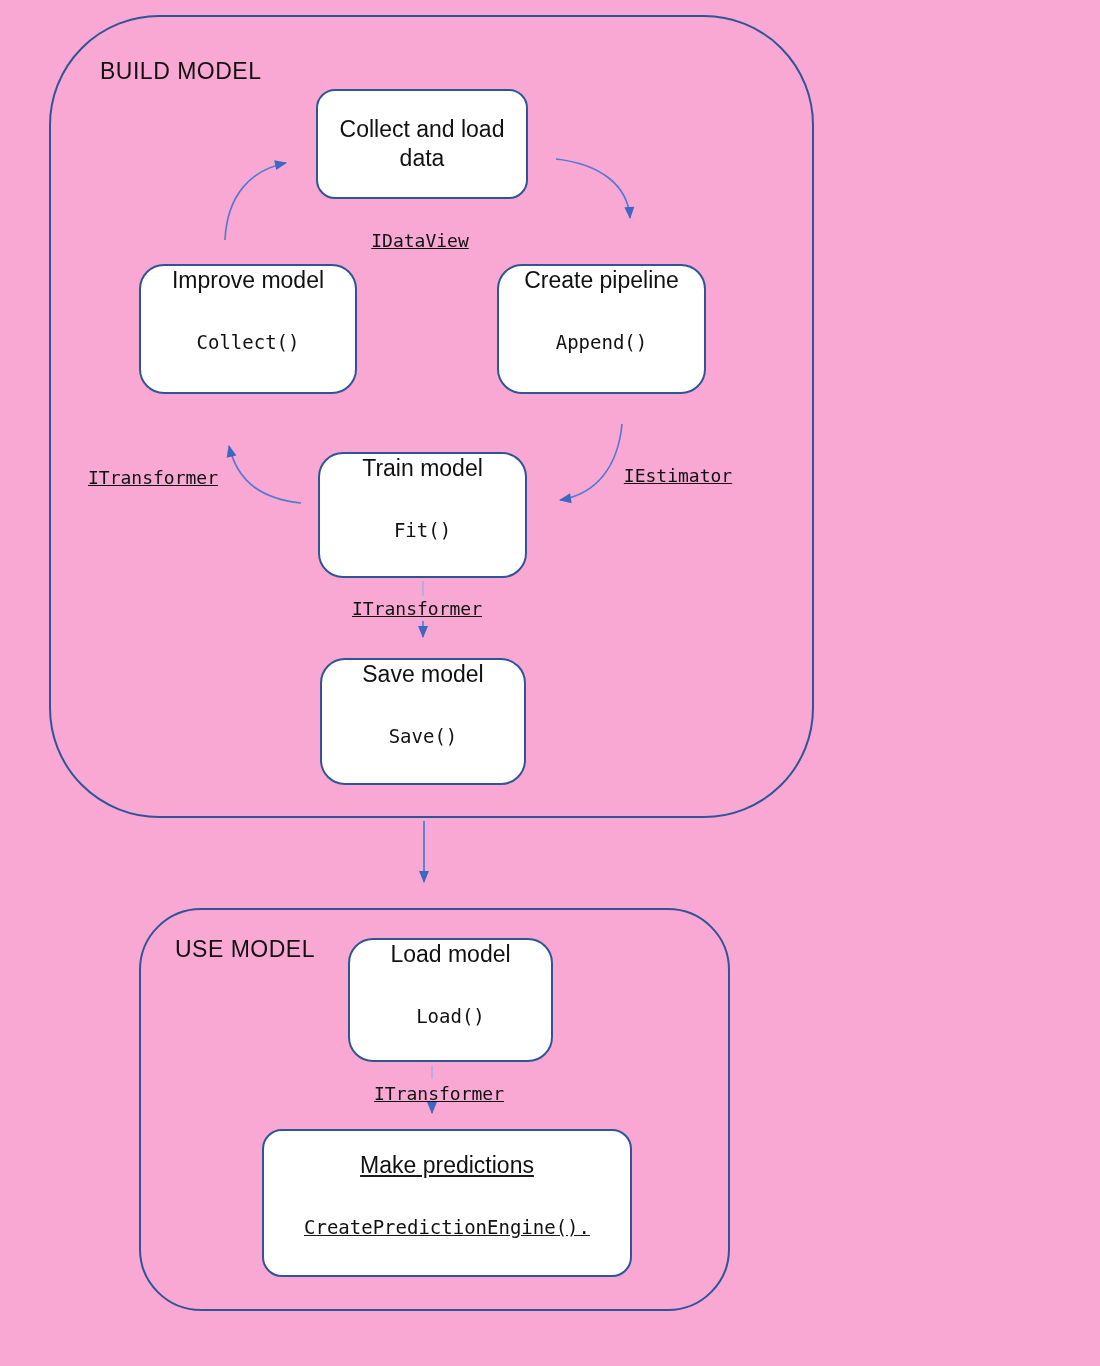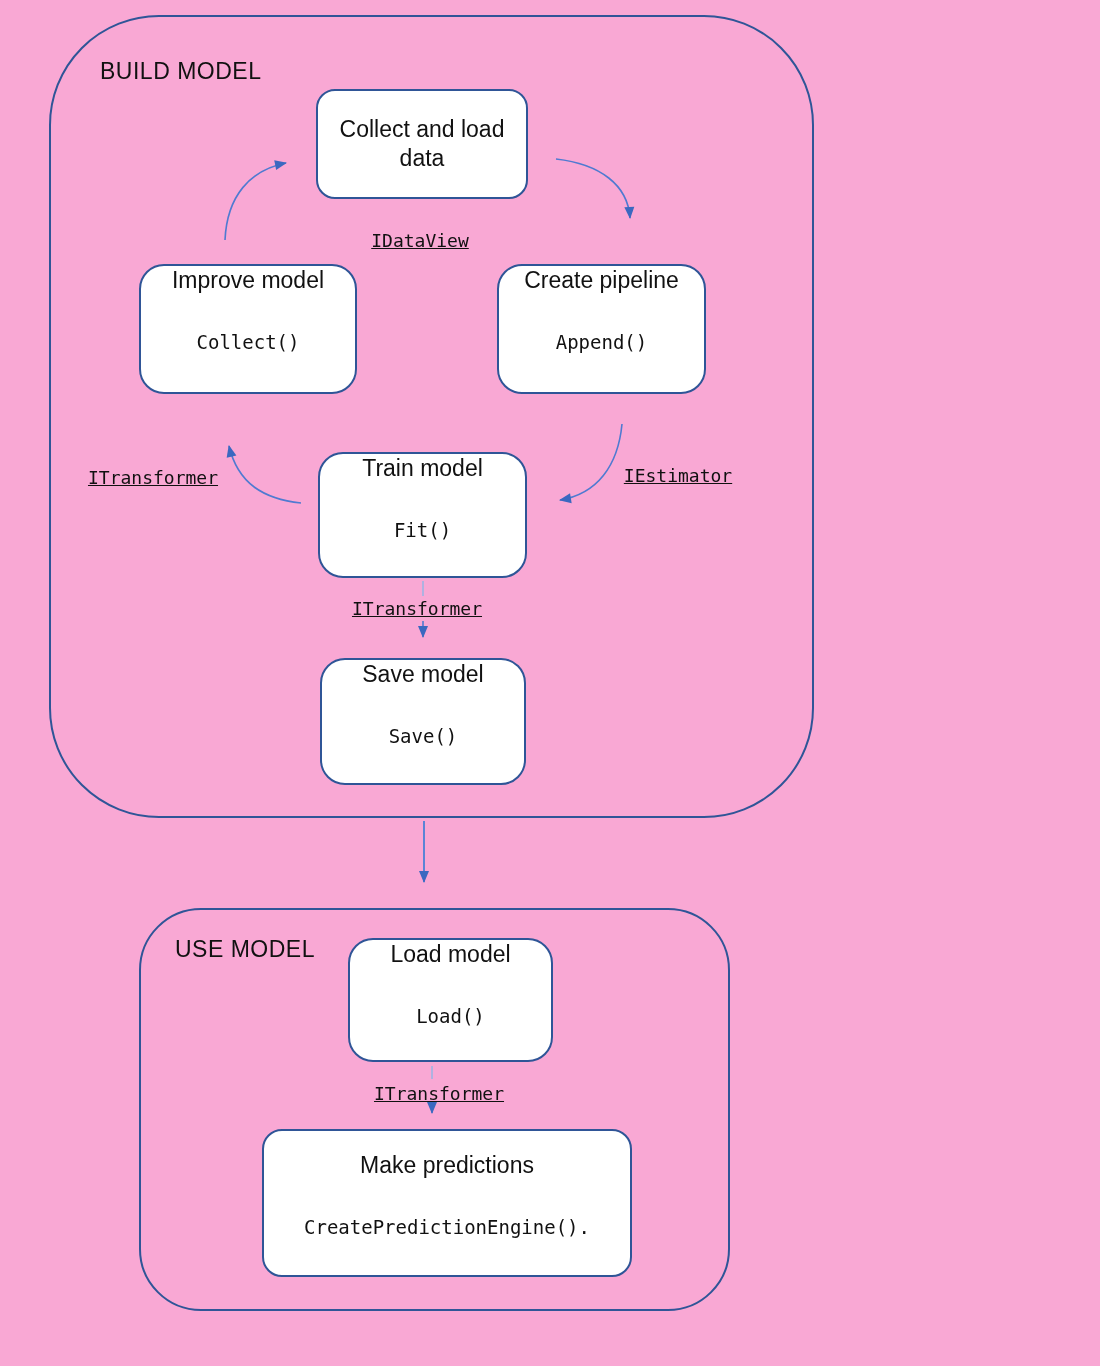--- a/index.html
+++ b/index.html
@@ -68,21 +68,21 @@
     color: #111111;
     text-align: center;
     white-space: nowrap;
   }
   .node.collect  { left: 316px; top: 89px;  width: 212px; height: 110px; border-radius: 19px; padding-top: 24px; }
   .node.improve  { left: 139px; top: 264px; width: 218px; height: 130px; }
   .node.create   { left: 497px; top: 264px; width: 209px; height: 130px; }
   .node.train    { left: 318px; top: 452px; width: 209px; height: 126px; }
   .node.save     { left: 320px; top: 658px; width: 206px; height: 127px; }
   .node.load     { left: 348px; top: 938px; width: 205px; height: 124px; }
-  .node.predict  { left: 262px; top: 1129px; width: 370px; height: 148px; padding-top: 20px; border-radius: 20px; }
+  .node.predict  { left: 262px; top: 1129px; width: 370px; height: 148px; padding-top: 20px; border-radius: 20px; text-decoration: underline; }
   .node.predict .node-code { }
   .edge-label {
     position: absolute;
     transform: translateX(-50%);
     font-family: "DejaVu Sans Mono", monospace;
     font-size: 18px;
     color: #111111;
     white-space: nowrap;
     text-decoration: underline;
   }

